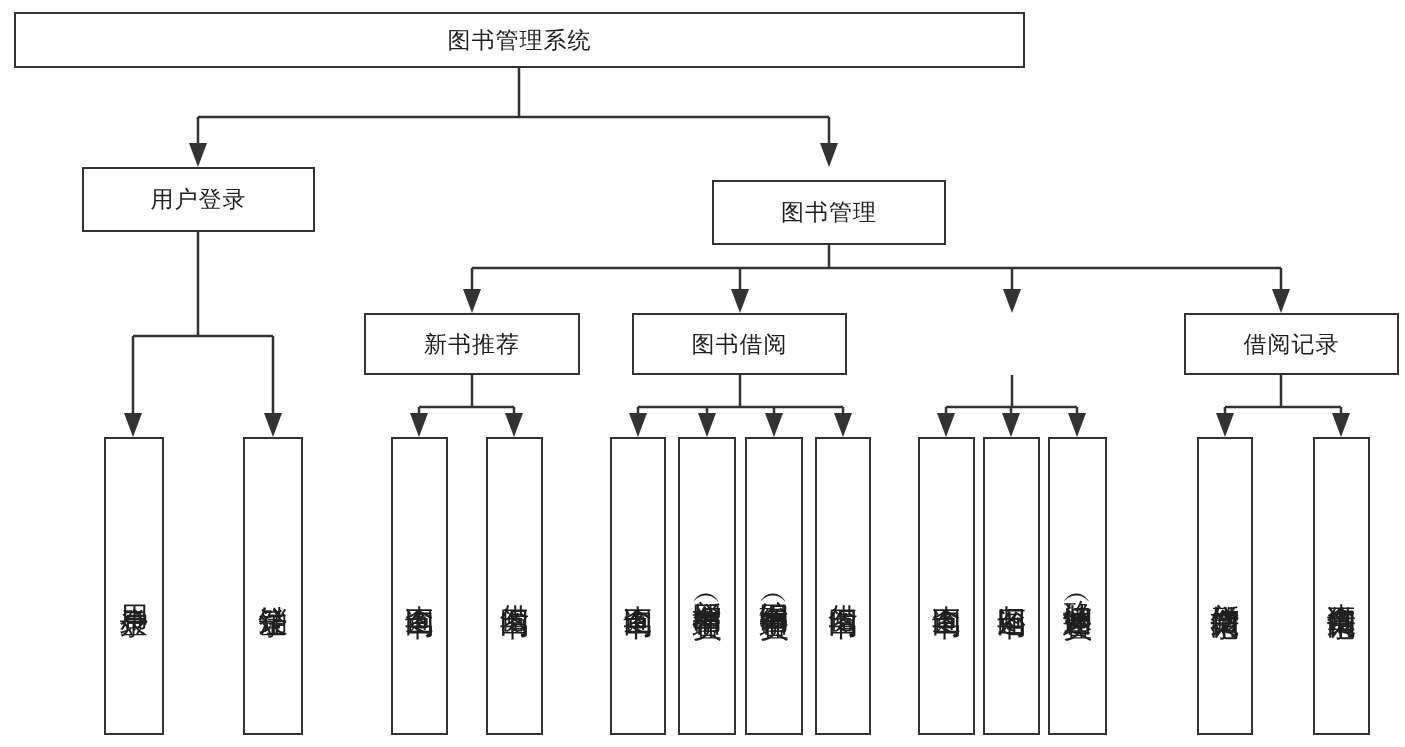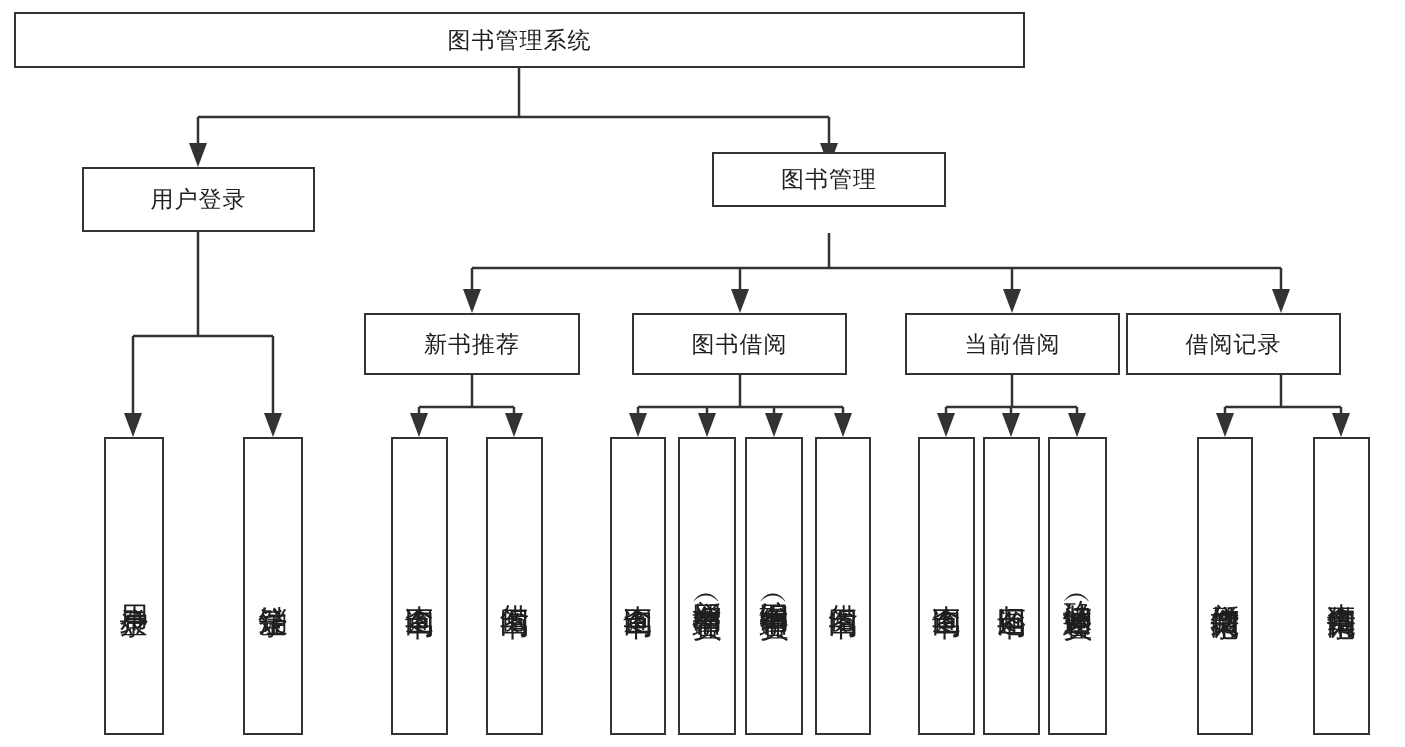--- a/index.html
+++ b/index.html
@@ -93,34 +93,31 @@
     </g>
   </svg>
 
   <div class="node" style="left:14px; top:12px; width:1011px; height:56px;justify-content:center;">
     <span class="hlabel">图书管理系统</span>
   </div>
 
   <div class="node" style="left:82px; top:167px; width:233px; height:65px;">
     <span class="hlabel">用户登录</span>
   </div>
-  <div class="node" style="left:712px; top:152px; width:234px; height:55px;">
+  <div class="node" style="left:712px; top:180px; width:234px; height:65px;">
     <span class="hlabel">图书管理</span>
   </div>
 
   <div class="node" style="left:364px; top:313px; width:216px; height:62px;">
     <span class="hlabel">新书推荐</span>
   </div>
   <div class="node" style="left:632px; top:313px; width:215px; height:62px;text-align:right;">
     <span class="hlabel">图书借阅</span>
   </div>
-  <div class="node" style="left:905px; top:313px; width:215px; height:62px;">
-    <span class="hlabel">当前借阅</span>
-  </div>
-  <div class="node" style="left:1126px; top:313px; width:215px; height:62px;">
+  <div class="node" style="left:1184px; top:313px; width:215px; height:62px;">
     <span class="hlabel">借阅记录</span>
   </div>
 
   <div class="node leaf" style="left:104px; width:60px;">
     <span class="vtext">用户登录</span>
   </div>
   <div class="node leaf" style="left:243px; width:60px;">
     <span class="vtext">注销登录</span>
   </div>
 

